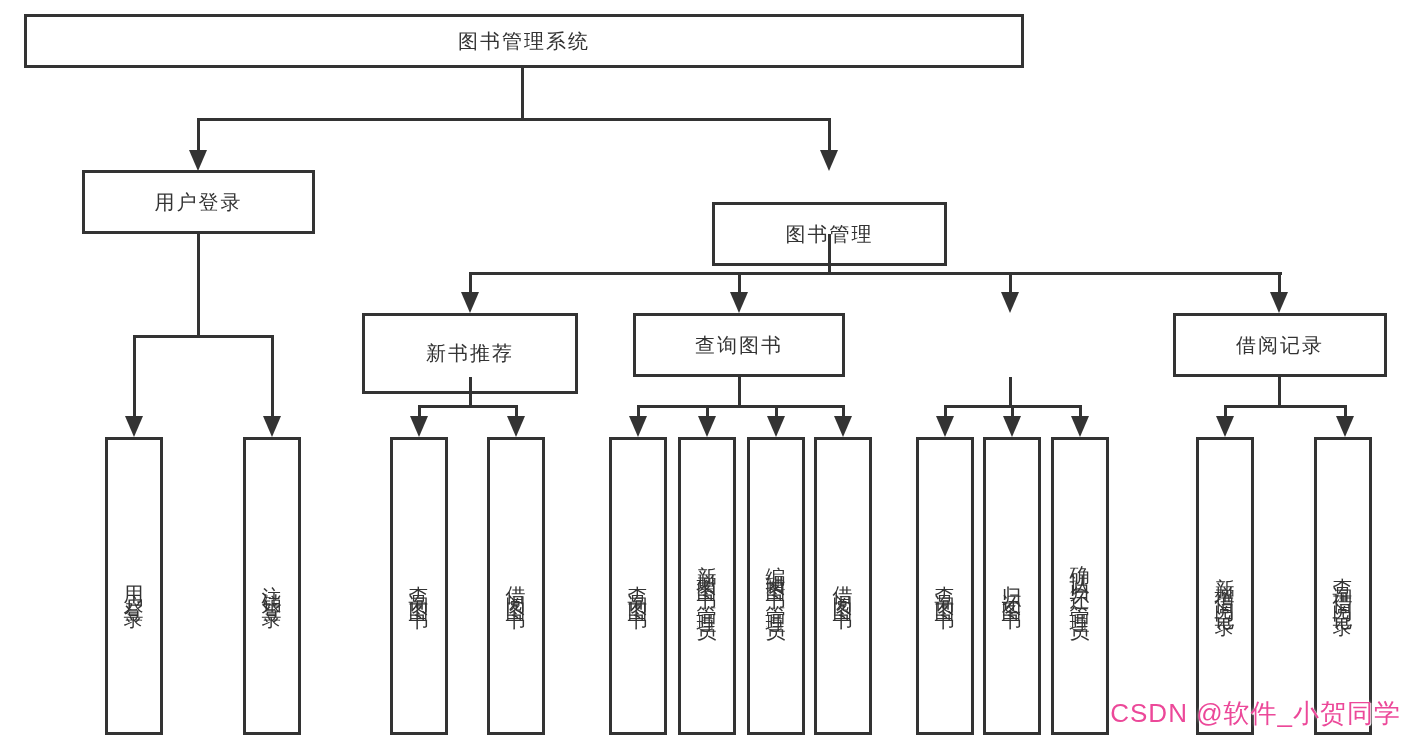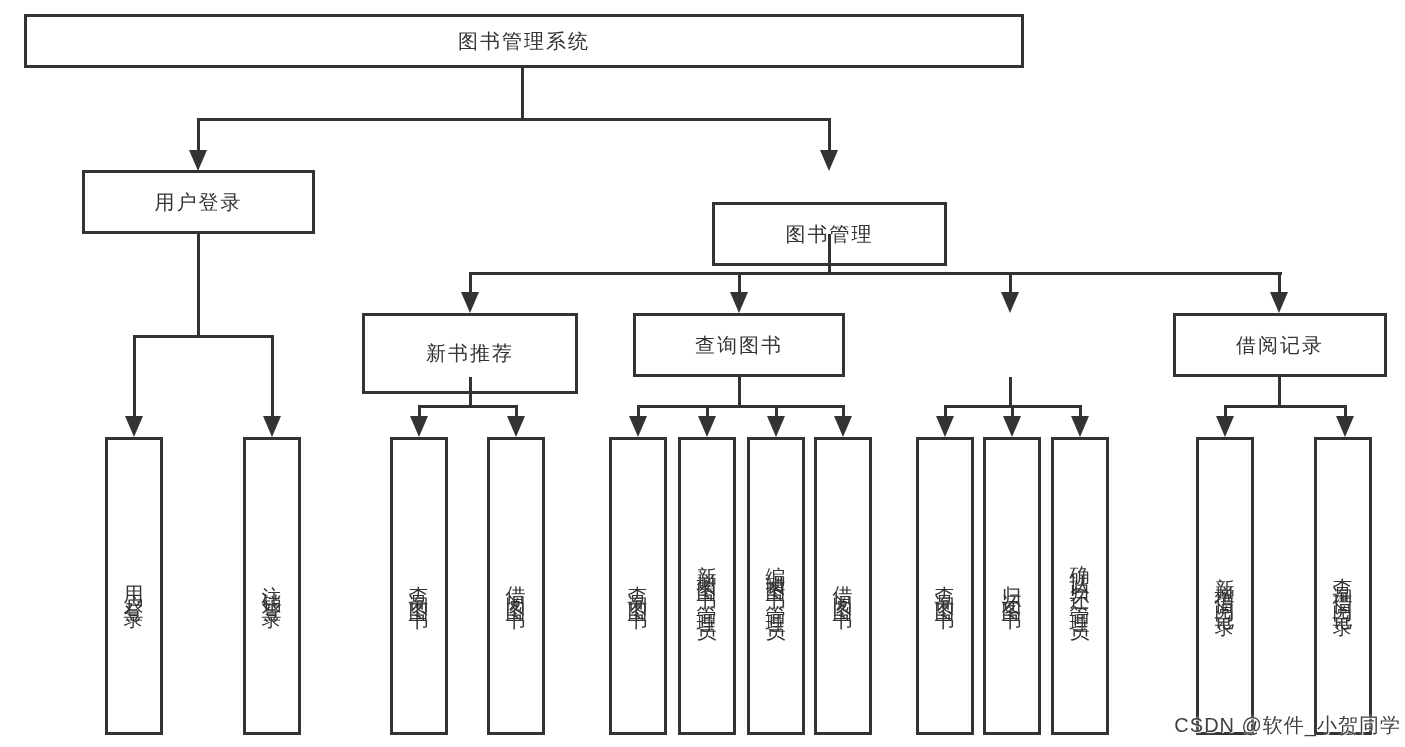--- a/index.html
+++ b/index.html
@@ -48,24 +48,24 @@
   .hline{position:absolute;height:3px;background:#333333;}
   .arrow{
     position:absolute;width:0;height:0;
     border-left:9px solid transparent;
     border-right:9px solid transparent;
     border-top:21px solid #333333;
   }
   .watermark{
     position:absolute;
     right:4px;
-    bottom:8px;
-    font-size:20px;
+    bottom:16px;
+    font-size:26px;
     letter-spacing:1px;
-    color:#404040;
+    color:#ec4899;
     text-shadow:0 0 3px rgba(255,255,255,0.95), 1px 1px 0 rgba(255,255,255,0.85);
     z-index:10;
     white-space:nowrap;
   }
 </style>
 </head>
 <body>
 
 <div id="canvas">
 

